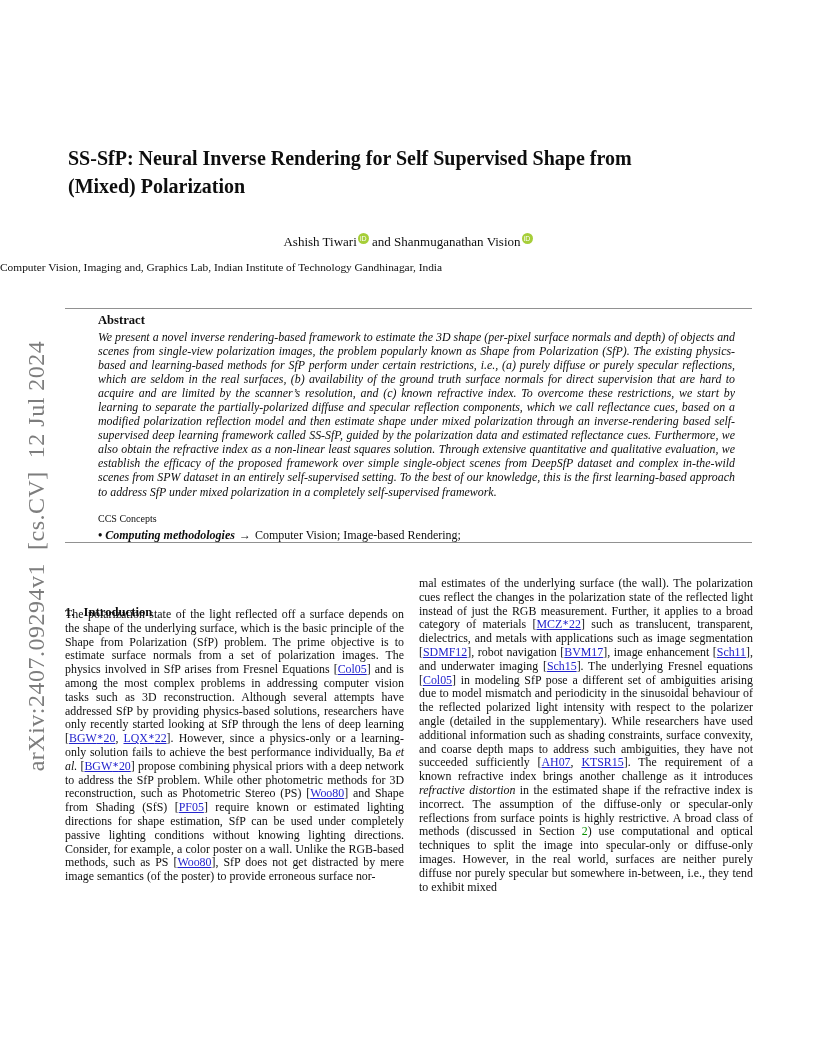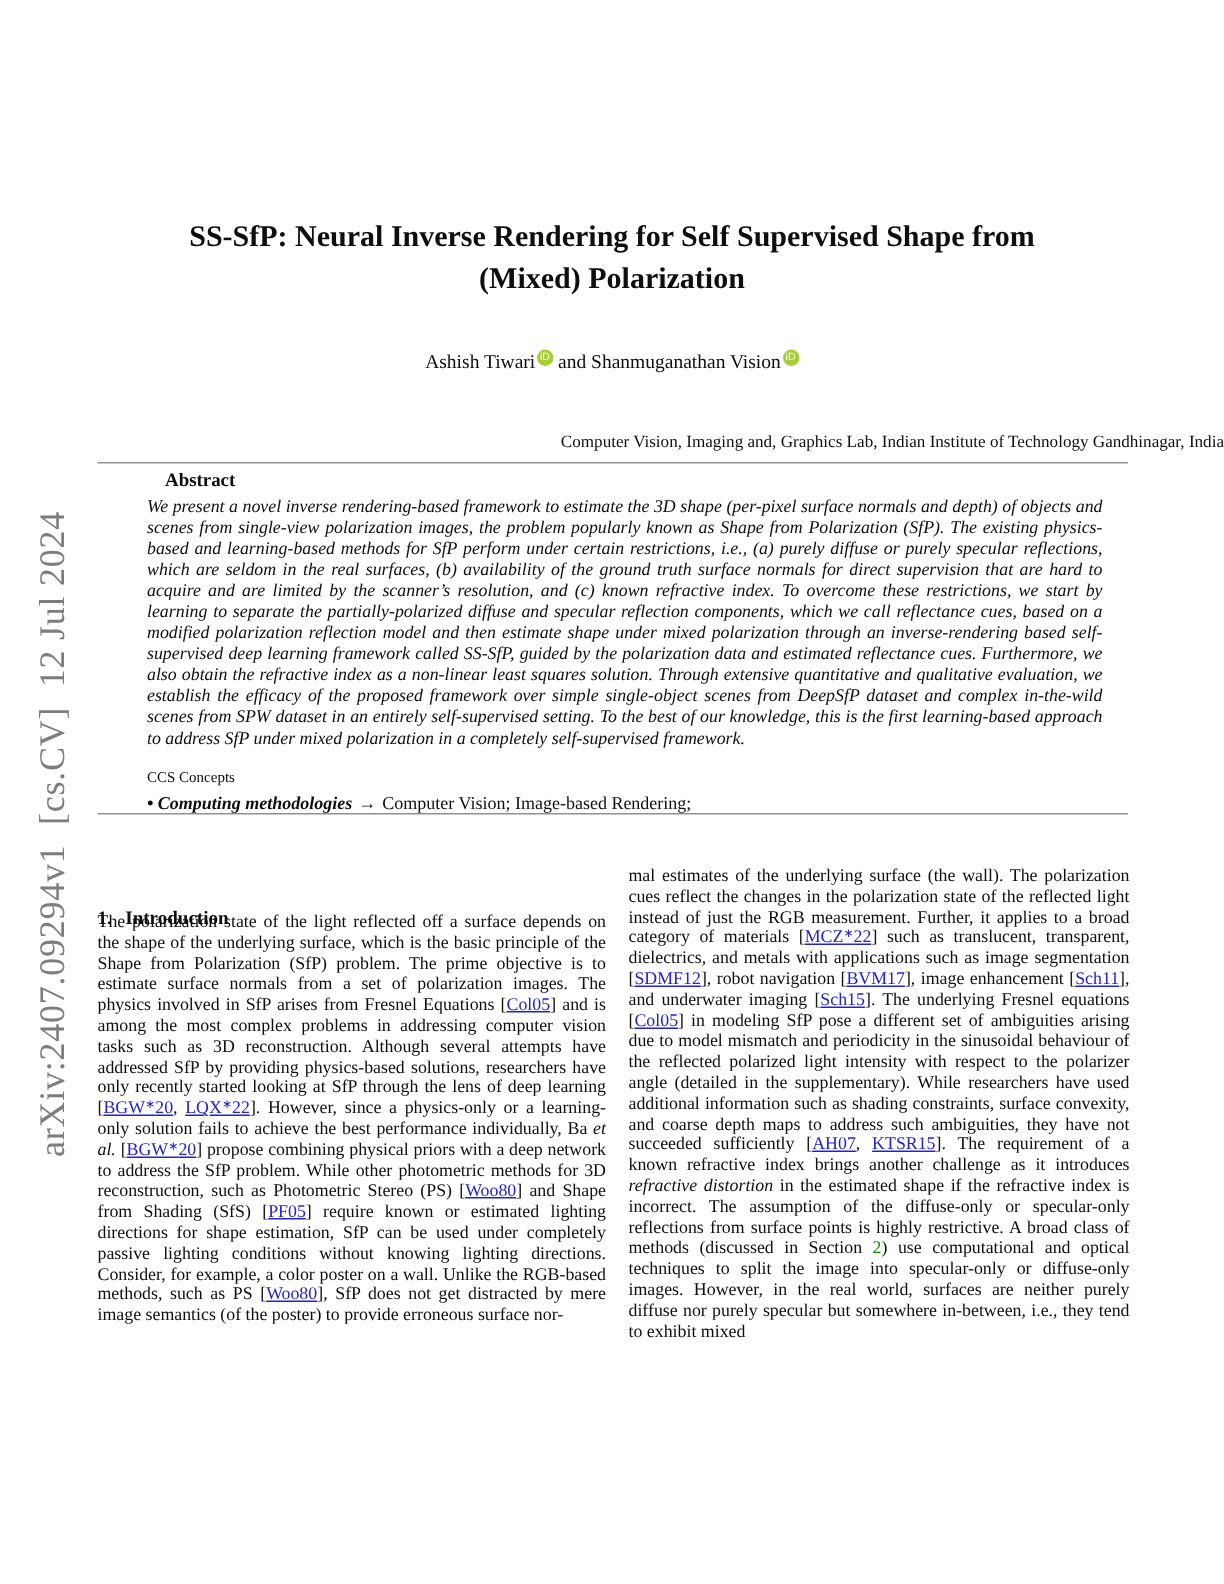--- a/index.html
+++ b/index.html
@@ -16,46 +16,46 @@
     position:absolute;
     left:36px;top:556px;
     transform:translate(-50%,-50%) rotate(-90deg);
     white-space:pre;
     font-size:24px;
     letter-spacing:0.5px;
     color:var(--watermark,#7d7d7d);
   }
   .paper-title{
     position:absolute;top:144px;left:68px;width:680px;
-    text-align:center;font-weight:bold;font-size:20px;line-height:28px;
+    font-weight:bold;font-size:20px;line-height:28px;
   }
   .authors{
     position:absolute;top:233px;left:0;width:100%;
     text-align:center;font-size:13px;
   }
   .orcid{
     display:inline-block;width:11px;height:11px;border-radius:50%;
     background:var(--orcid,#a6ce39);color:#fff;
     font-family:"Liberation Sans",sans-serif;
     font-size:7px;line-height:11px;text-align:center;
     vertical-align:super;margin-left:1px;
   }
   .affiliation{
     position:absolute;top:261px;left:0;width:100%;
-    text-align:right;font-size:11.4px;margin-top:28px;
+    text-align:left;font-size:11.4px;
   }
   .rule{
     position:absolute;left:65px;width:687px;height:0;
     border-top:1px solid var(--rule,#919191);
   }
   .rule-top{top:308px;}
   .rule-bottom{top:542px;}
   .abstract-heading{
     position:absolute;top:313px;left:98px;
-    font-weight:bold;font-size:12.6px;margin-left:12px;
+    font-weight:bold;font-size:12.6px;
   }
   .abstract-text{
     position:absolute;top:330px;left:98px;width:637px;
     font-style:italic;font-size:11.9px;line-height:14.05px;
     text-align:justify;
   }
   .ccs-heading{
     position:absolute;top:513px;left:98px;
     font-weight:normal;font-size:10px;
   }

